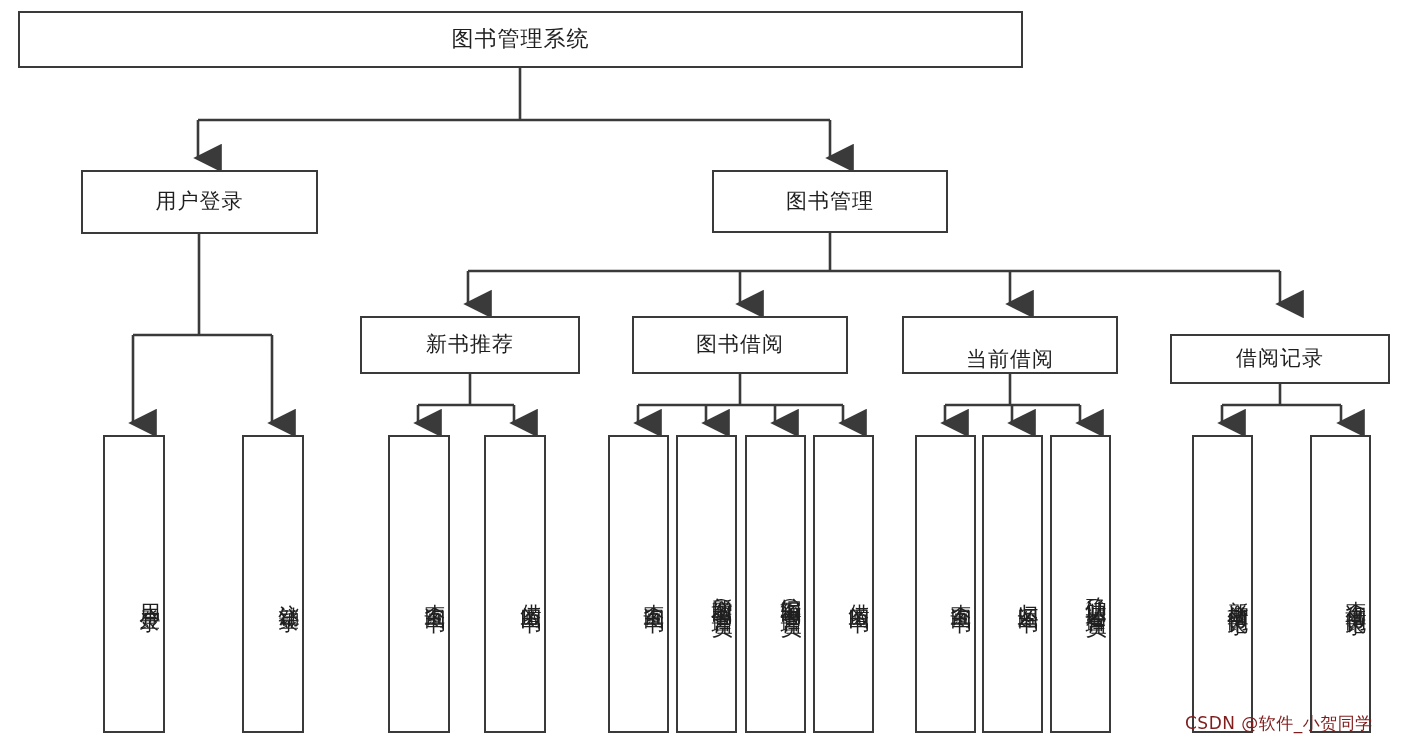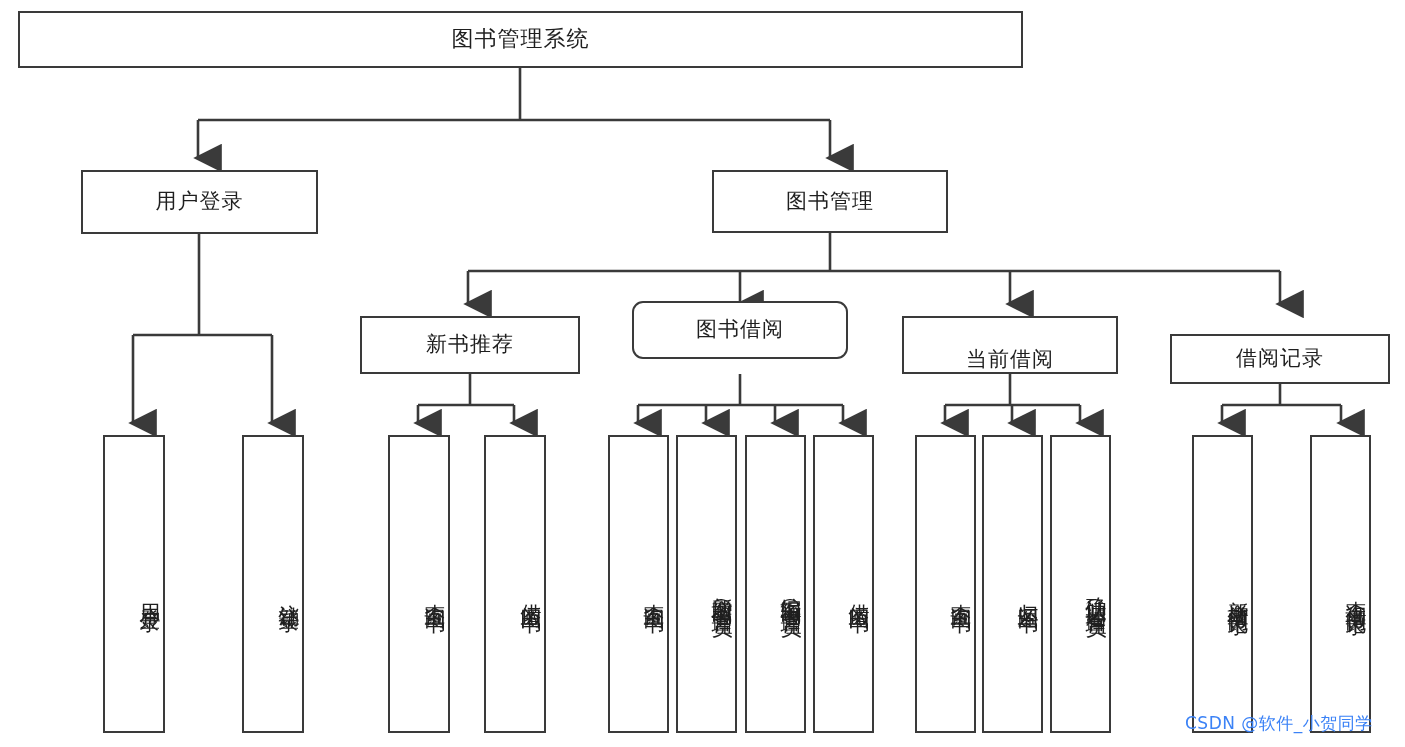--- a/index.html
+++ b/index.html
@@ -52,21 +52,21 @@
     top: 0;
     width: 1405px;
     height: 747px;
     pointer-events: none;
   }
   .watermark {
     position: absolute;
     left: 1185px;
     top: 712px;
     font-size: 17px;
-    color: #3b82f6;
+    color: #7f1d1d;
     letter-spacing: 0.5px;
     white-space: nowrap;
   }
 </style>
 </head>
 <body>
 
 <div id="canvas">
 
   <svg id="edges" viewBox="0 0 1405 747">
@@ -126,21 +126,21 @@
   <div class="node horiz" style="left:81px; top:170px; width:237px; height:64px;">
     <span>用户登录</span>
   </div>
   <div class="node horiz" style="left:360px; top:316px; width:220px; height:58px;">
     <span>新书推荐</span>
   </div>
 
   <div class="node horiz" style="left:712px; top:170px; width:236px; height:63px;">
     <span>图书管理</span>
   </div>
-  <div class="node horiz" style="left:632px; top:301px; width:216px; height:58px;border-radius:11px;">
+  <div class="node horiz" style="left:632px; top:316px; width:216px; height:58px;">
     <span>图书借阅</span>
   </div>
   <div class="node horiz" style="left:902px; top:316px; width:216px; height:58px;align-items:flex-end;">
     <span>当前借阅</span>
   </div>
   <div class="node horiz" style="left:1170px; top:334px; width:220px; height:50px;">
     <span>借阅记录</span>
   </div>
 
   <div class="node vert" style="left:103px; top:435px; width:62px; height:298px;">

